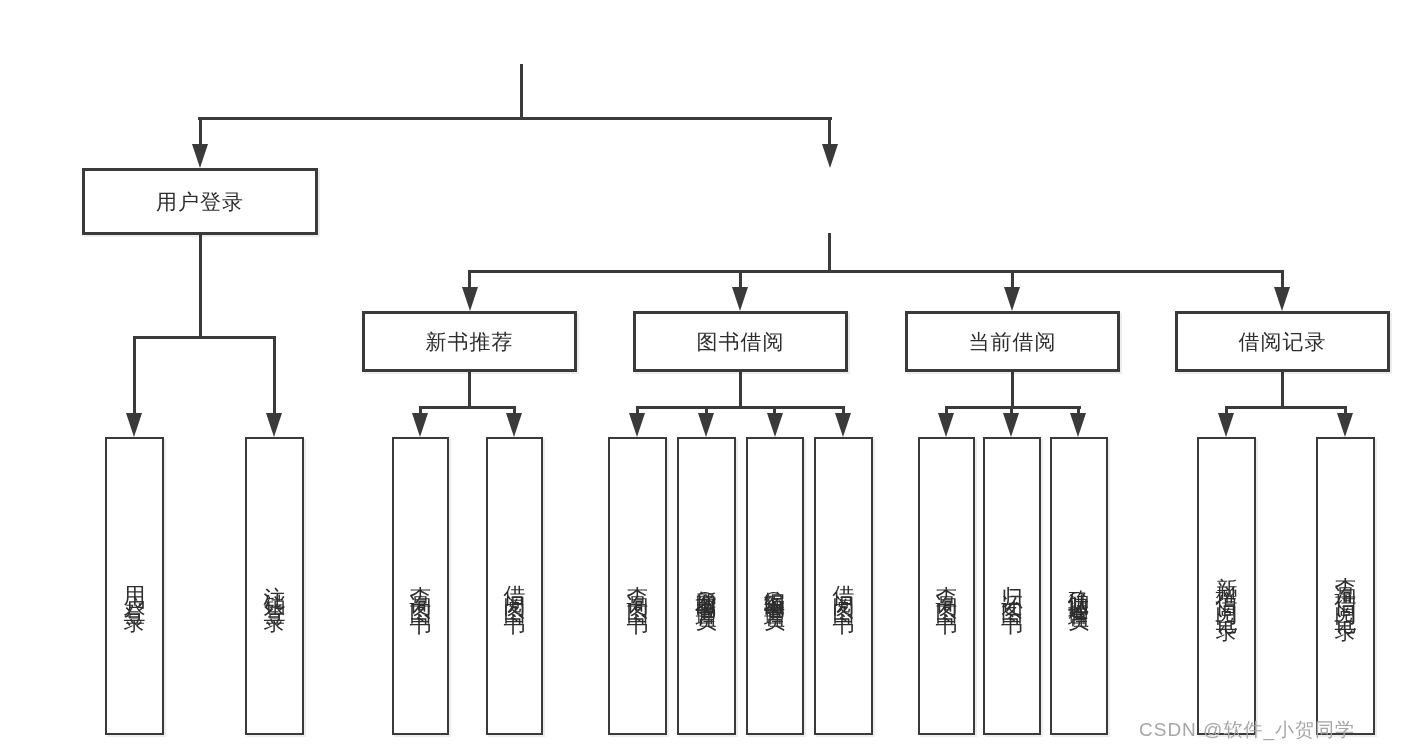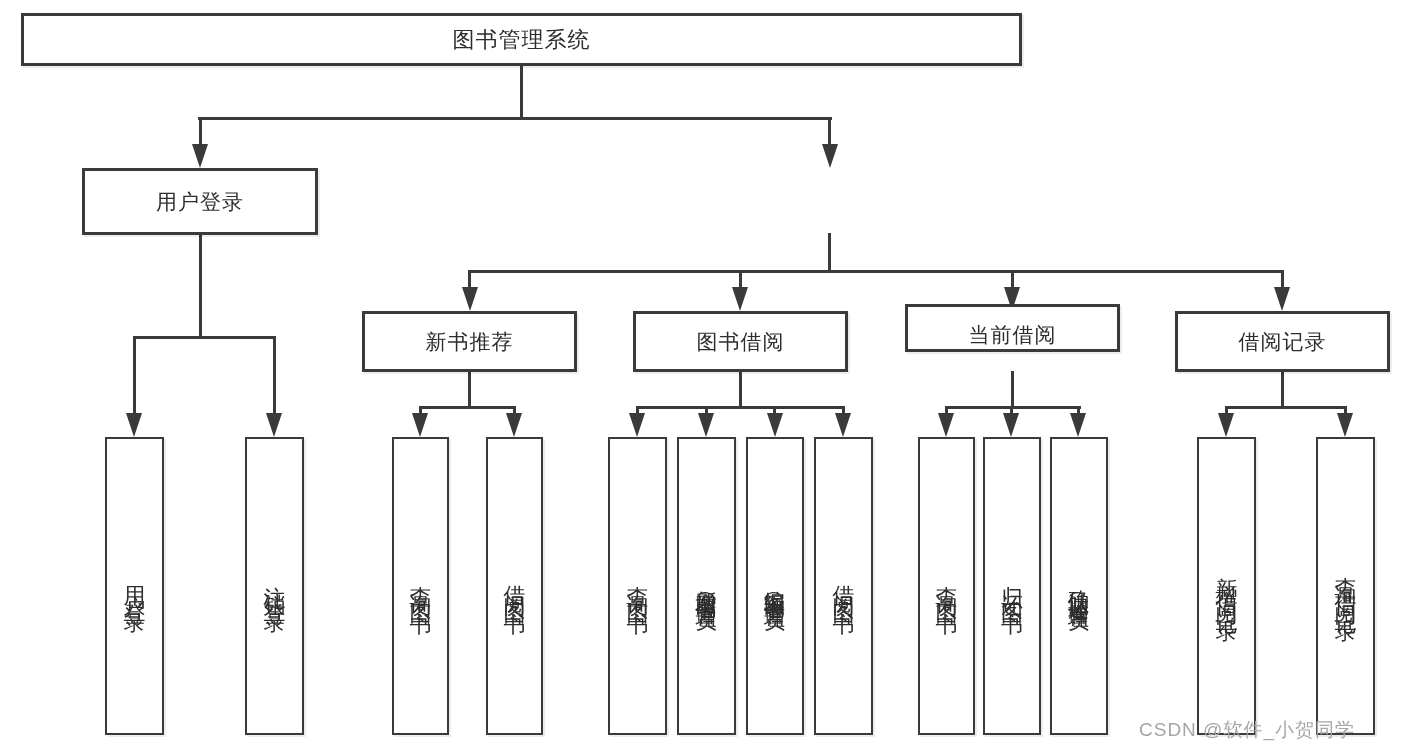--- a/index.html
+++ b/index.html
@@ -132,35 +132,32 @@
   <div class="arrow" style="left:1003px; top:413px;"></div>
   <div class="arrow" style="left:1070px; top:413px;"></div>
 
   <div class="vline" style="left:1281px; top:371px; height:38px;"></div>
   <div class="hline" style="left:1225px; top:406px; width:122px;"></div>
   <div class="vline" style="left:1225px; top:406px; height:10px;"></div>
   <div class="vline" style="left:1344px; top:406px; height:10px;"></div>
   <div class="arrow" style="left:1218px; top:413px;"></div>
   <div class="arrow" style="left:1337px; top:413px;"></div>
 
-  <div class="node root" style="left:21px; top:13px; width:1001px; height:53px;">
-    <span class="lbl">图书管理系统</span>
-  </div>
 
   <div class="node" style="left:82px; top:168px; width:236px; height:67px;">
     <span class="lbl">用户登录</span>
   </div>
 
   <div class="node" style="left:362px; top:311px; width:215px; height:61px;">
     <span class="lbl">新书推荐</span>
   </div>
   <div class="node" style="left:633px; top:311px; width:215px; height:61px;">
     <span class="lbl">图书借阅</span>
   </div>
-  <div class="node" style="left:905px; top:304px; width:215px; height:48px;align-items:flex-end;">
+  <div class="node" style="left:905px; top:311px; width:215px; height:61px;">
     <span class="lbl">当前借阅</span>
   </div>
   <div class="node" style="left:1175px; top:311px; width:215px; height:61px;">
     <span class="lbl">借阅记录</span>
   </div>
 
   <div class="node leaf" style="left:105px; top:437px; width:59px; height:298px;">
     <span class="lbl">用户登录</span>
   </div>
   <div class="node leaf" style="left:245px; top:437px; width:59px; height:298px;">

